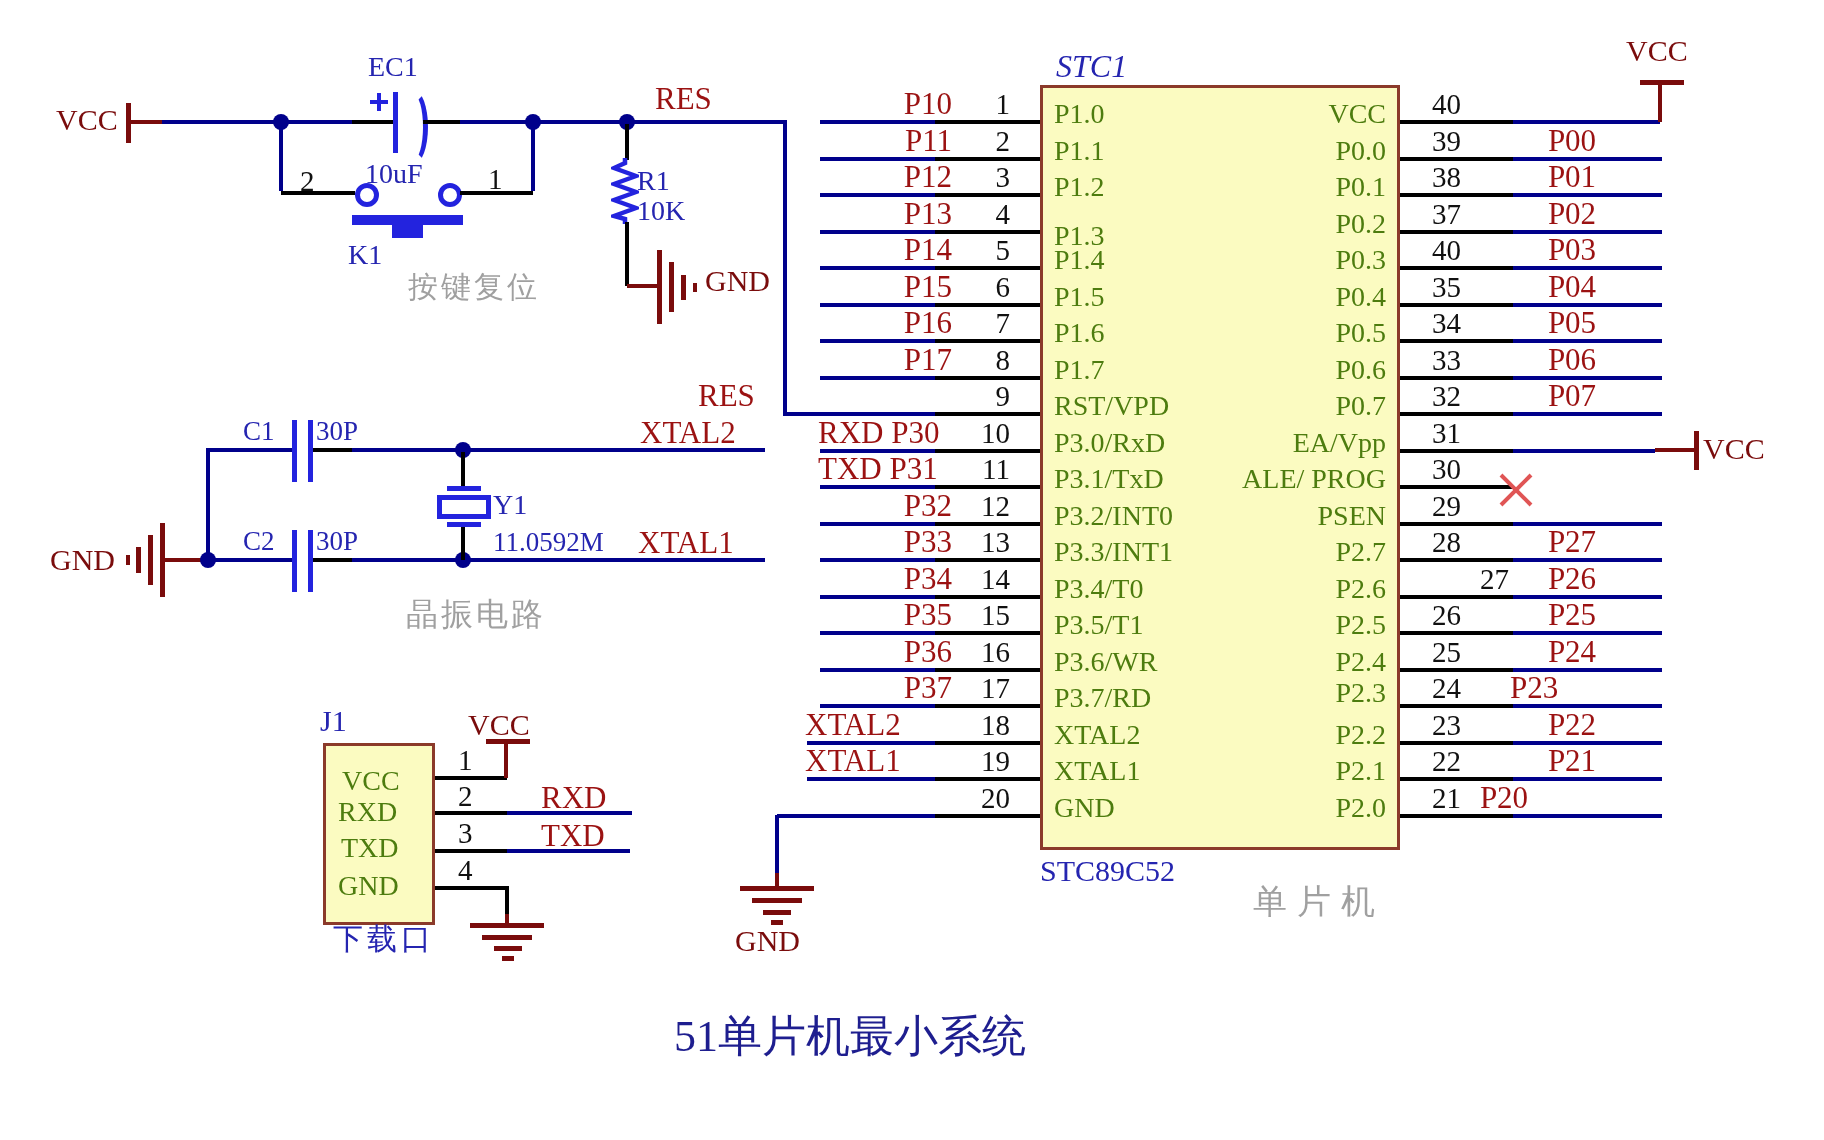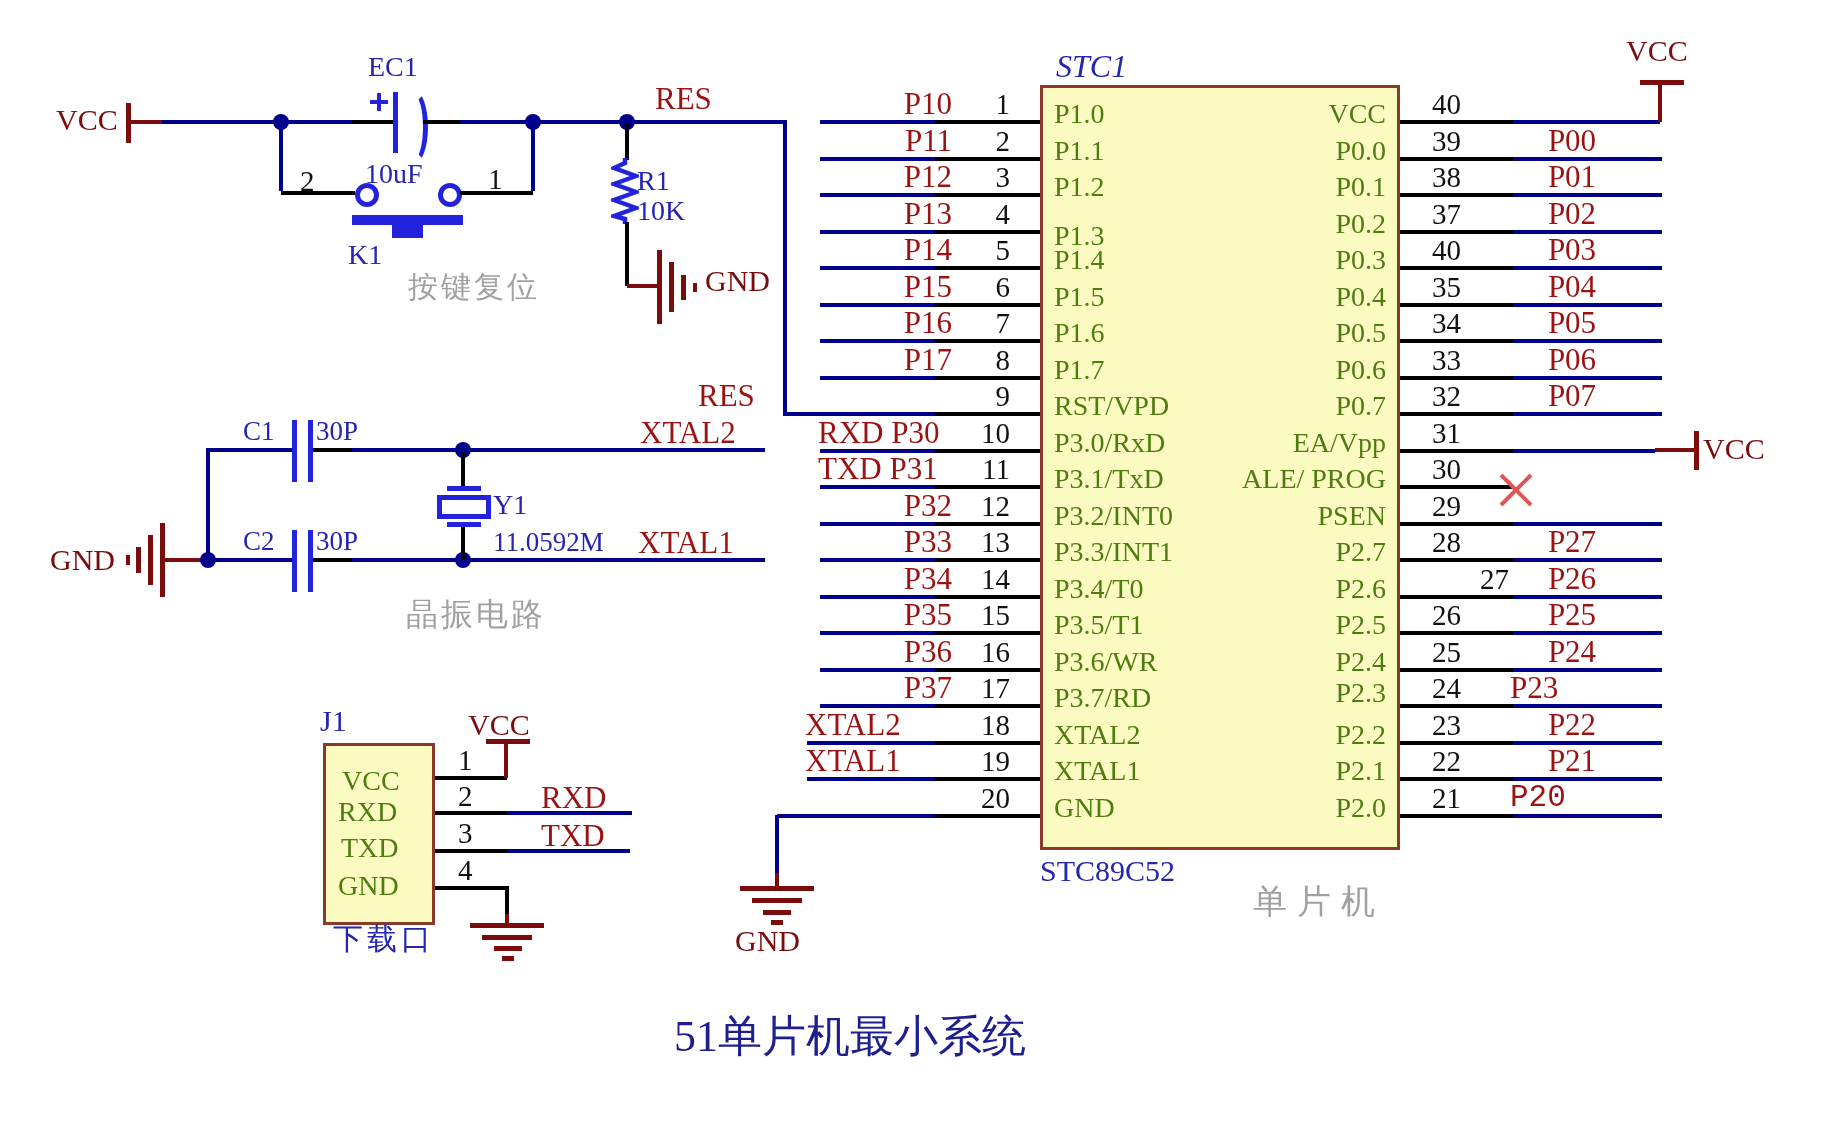--- a/index.html
+++ b/index.html
@@ -401,21 +401,21 @@
 
         <div class="b" style="left: 1400px; top: 777px; width: 113px;"></div>
         <div class="w" style="left: 1513px; top: 777px; width: 149px;"></div>
         <div class="num" style="left: 1432px; top: 746px; width: 120px;">22</div>
         <div class="lbl" style="left: 1510px; top: 745px; width: 124px; text-align: center;">P21</div>
         <div class="name" style="left: 1086px; top: 756px; width: 300px; text-align: right;">P2.1</div>
 
         <div class="b" style="left: 1400px; top: 814px; width: 113px;"></div>
         <div class="w" style="left: 1513px; top: 814px; width: 149px;"></div>
         <div class="num" style="left: 1432px; top: 783px; width: 120px;">21</div>
-        <div class="lbl" style="left: 1510px; top: 782px; width: 124px; text-align: left; font-family: Liberation Mono, monospace;">P20</div>
+        <div class="lbl" style="left: 1442px; top: 782px; width: 124px; text-align: center;">P20</div>
         <div class="name" style="left: 1086px; top: 793px; width: 300px; text-align: right;">P2.0</div>
       </div>
 
     <div class="wv" style="left:775px;top:815px;height:60px;"></div>
     <div class="rv" style="left:775px;top:873px;height:13px;"></div>
     <div class="pbar" style="left:740px;top:886px;width:74px;height:5px;"></div>
     <div class="pbar" style="left:752px;top:898px;width:50px;height:5px;"></div>
     <div class="pbar" style="left:763px;top:910px;width:28px;height:5px;"></div>
     <div class="pbar" style="left:771px;top:920px;width:12px;height:5px;"></div>
     <div class="sym" style="left:735px;top:926px;">GND</div>

